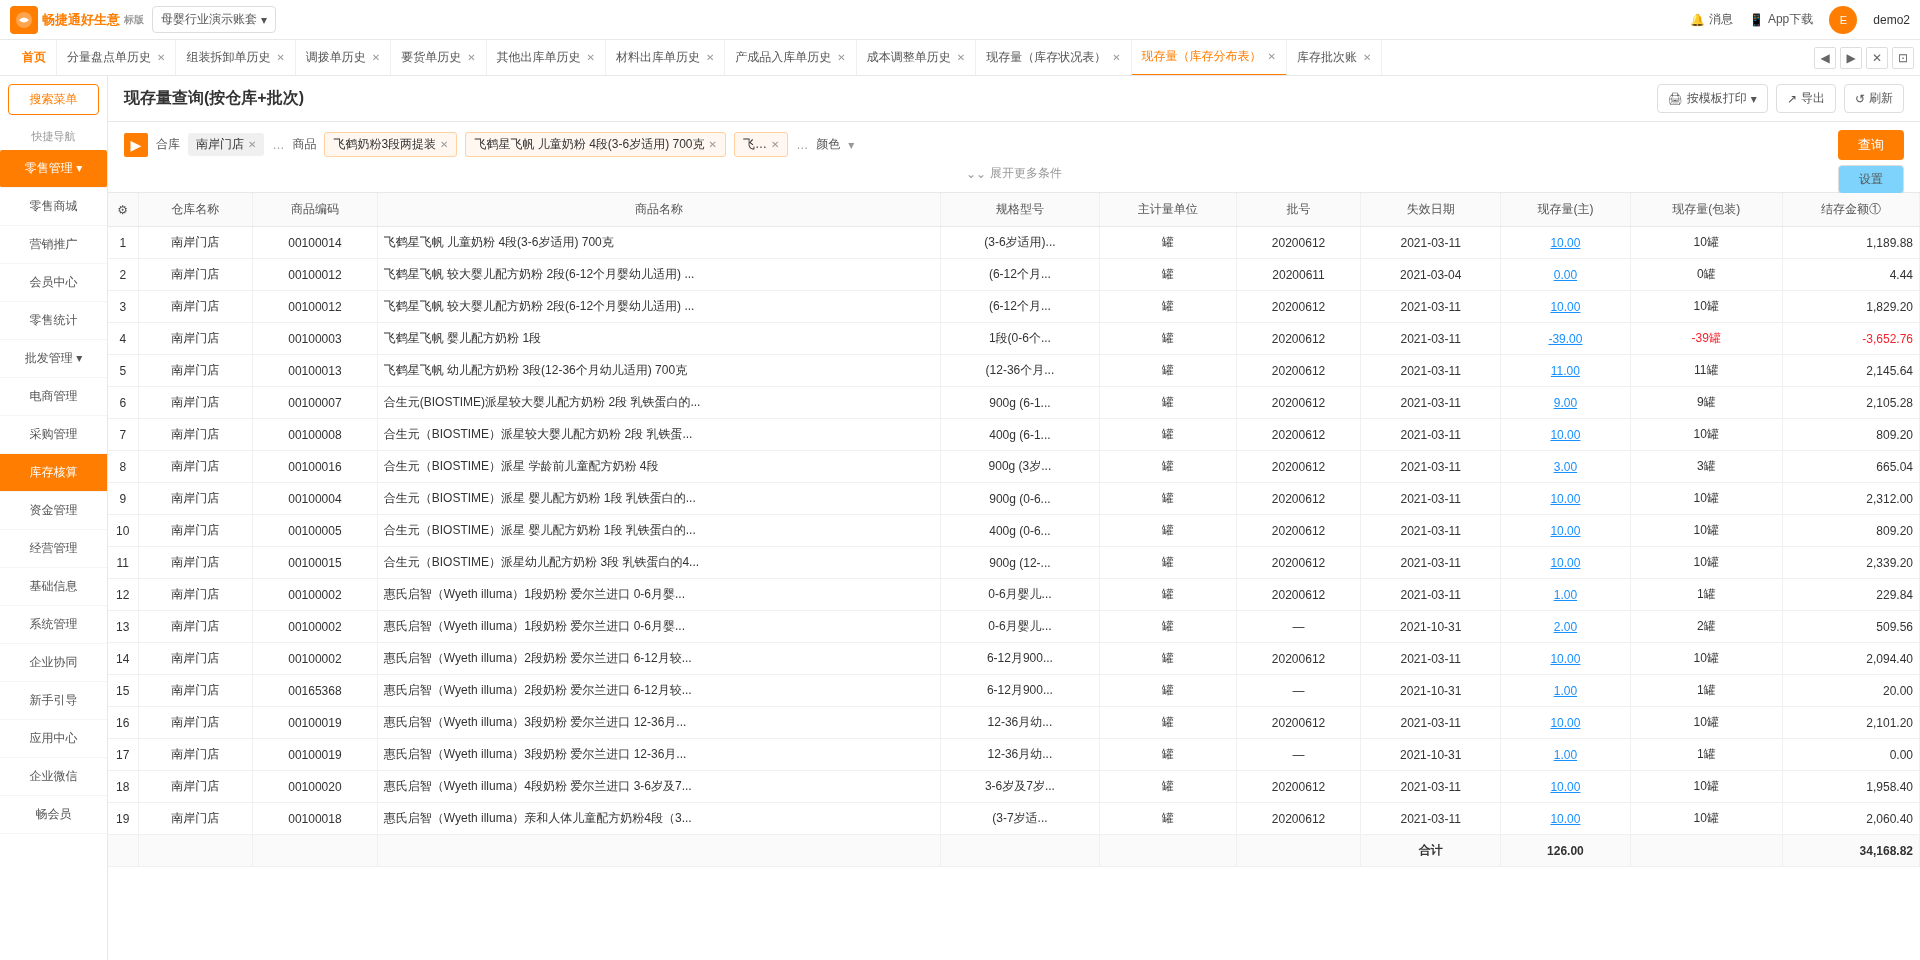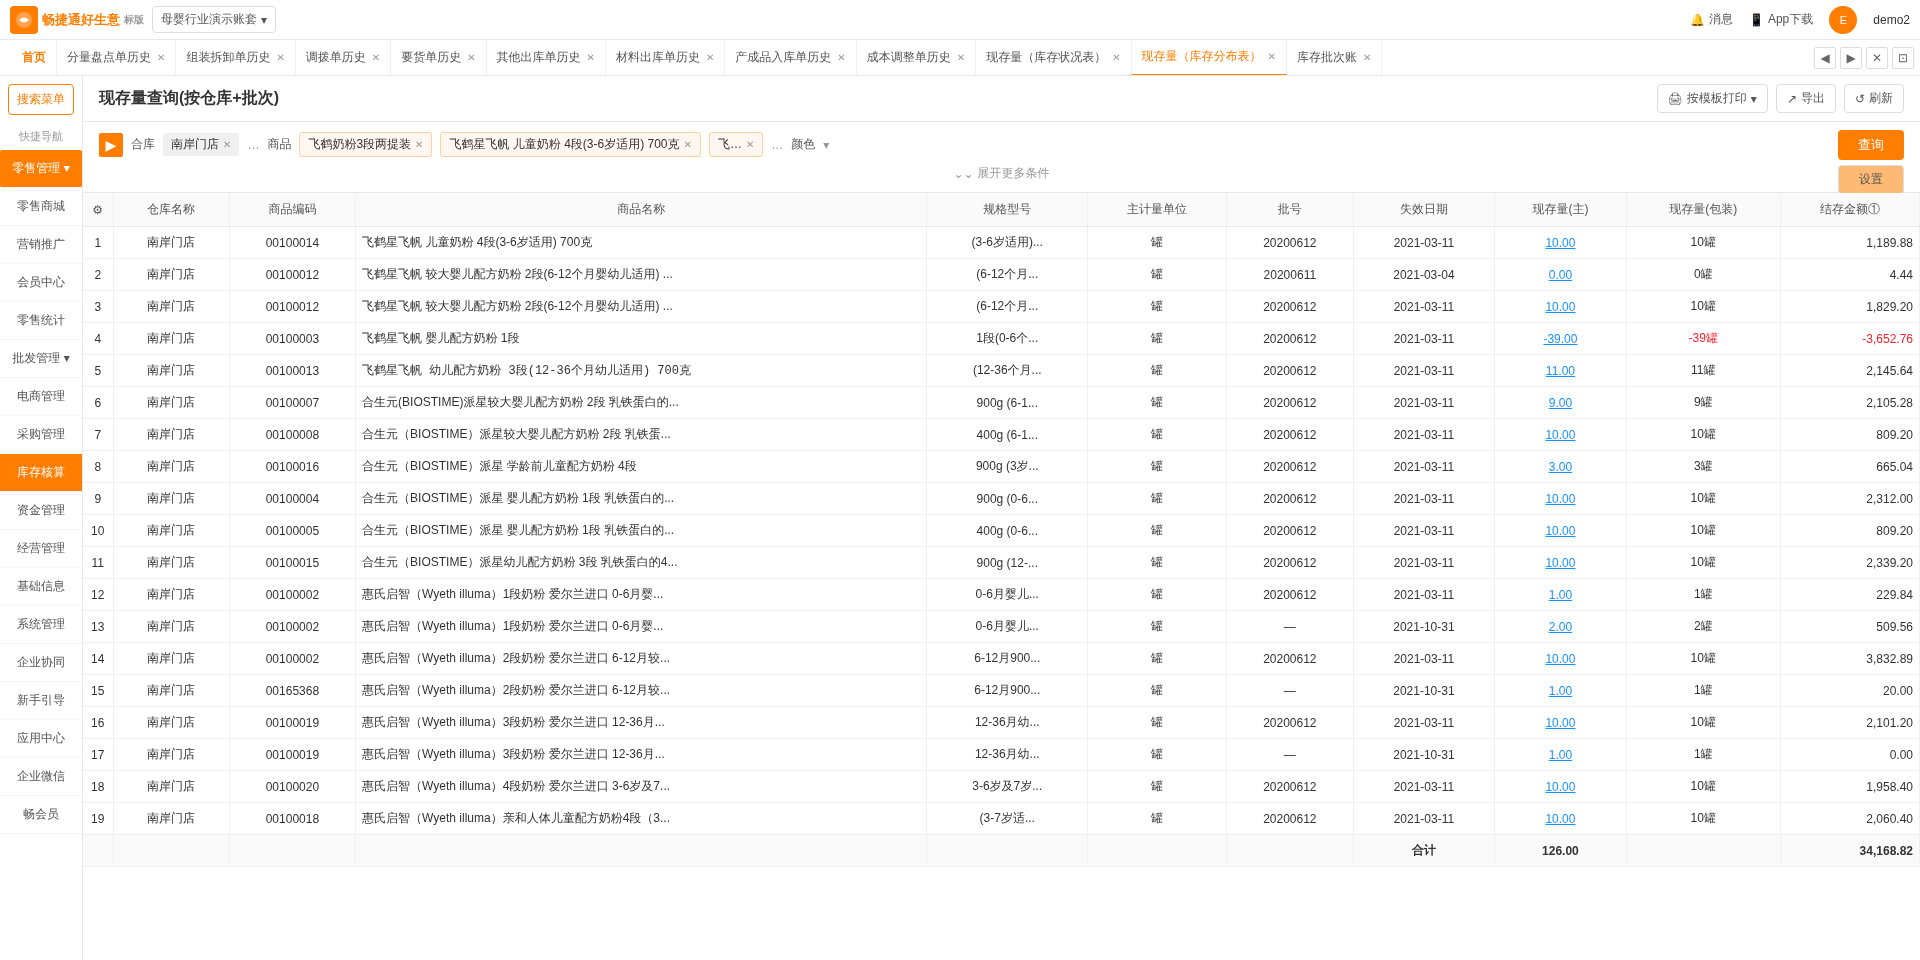--- a/index.html
+++ b/index.html
@@ -21,21 +21,21 @@
     .nav-tab:first-child { color: #ff7d00; font-weight: 500; }
     .nav-tab.active { color: #ff7d00; border-bottom: 2px solid #ff7d00; }
     .nav-tab .close-btn { color: #999; font-size: 10px; margin-left: 2px; }
     .nav-tab-controls { display: flex; margin-left: auto; padding: 0 6px; gap: 4px; align-items: center; }
     .nav-arrow { width: 22px; height: 22px; display: flex; align-items: center; justify-content: center; border: 1px solid #ddd; border-radius: 2px; cursor: pointer; color: #666; font-size: 12px; }
 
     
     .main-layout { display: flex; height: calc(960px - 76px); }
 
     
-    .sidebar { width: 83px; background: #fff; border-right: 1px solid #e8e8e8; display: flex; flex-direction: column; flex-shrink: 0; }
+    .sidebar { width: 108px; background: #fff; border-right: 1px solid #e8e8e8; display: flex; flex-direction: column; flex-shrink: 0; }
     .sidebar-search { padding: 8px; }
     .sidebar-search-btn { width: 100%; padding: 6px; background: #fff; border: 1px solid #ff7d00; border-radius: 4px; color: #ff7d00; font-size: 12px; cursor: pointer; text-align: center; }
     .sidebar-quick { padding: 6px 8px; font-size: 11px; color: #999; text-align: center; }
     .sidebar-items { flex: 1; overflow-y: auto; }
     .sidebar-item { padding: 10px 12px; text-align: center; font-size: 12px; color: #555; cursor: pointer; border-bottom: 1px solid #f5f5f5; }
     .sidebar-item.active { background: #ff7d00; color: white; border-radius: 2px; }
     
     
     .content { flex: 1; display: flex; flex-direction: column; overflow: hidden; }
     
@@ -67,21 +67,21 @@
     tbody tr.summary-row { background: #fafafa; font-weight: bold; }
     tbody td { padding: 7px 6px; text-align: center; border-right: 1px solid #f0f0f0; white-space: nowrap; }
     .td-left { text-align: left; }
     .td-right { text-align: right; }
     .text-red { color: #f5222d; }
     .text-link { color: #1890ff; text-decoration: underline; cursor: pointer; }
     .checkbox-col { width: 30px; }
 
     
     .btn-query { background: #ff7d00; color: white; border: none; padding: 6px 20px; border-radius: 4px; cursor: pointer; font-size: 13px; font-weight: 500; }
-    .btn-settings { background: #fdba74; color: #555; border: 1px solid #ddd; padding: 5px 16px; border-radius: 4px; cursor: pointer; font-size: 12px; }
+    .btn-settings { background: #7dd3fc; color: #555; border: 1px solid #ddd; padding: 5px 16px; border-radius: 4px; cursor: pointer; font-size: 12px; }
   </style>
 </head>
 <body>
 
 <div class="top-bar">
   <div class="top-bar-left">
     <div class="logo-area">
       <div class="logo-icon">
         <svg width="18" height="18" viewBox="0 0 18 18" fill="none">
             <circle cx="9" cy="9" r="8" fill="white" opacity="0.3"></circle>
@@ -292,21 +292,21 @@
     <td>20200612</td>
     <td>2021-03-11</td>
     <td class="text-link text-red">-39.00</td>
     <td class="text-red">-39罐</td>
     <td class="td-right text-red">-3,652.76</td>
   </tr>
             <tr>
     <td>5</td>
     <td>南岸门店</td>
     <td>00100013</td>
-    <td class="td-left" style="max-width:300px;overflow:hidden;text-overflow:ellipsis;font-family:Liberation Mono, monospace;">飞鹤星飞帆 幼儿配方奶粉 3段(12-36个月幼儿适用) 700克</td>
+    <td class="td-left" style="max-width:300px;overflow:hidden;text-overflow:ellipsis;">飞鹤星飞帆 幼儿配方奶粉 3段(12-36个月幼儿适用) 700克</td>
     <td>(12-36个月...</td>
     <td>罐</td>
     <td>20200612</td>
     <td>2021-03-11</td>
     <td class="text-link ">11.00</td>
     <td class="">11罐</td>
     <td class="td-right ">2,145.64</td>
   </tr>
             <tr>
     <td>6</td>
@@ -416,21 +416,21 @@
     <td>14</td>
     <td>南岸门店</td>
     <td>00100002</td>
     <td class="td-left" style="max-width:300px;overflow:hidden;text-overflow:ellipsis;">惠氏启智（Wyeth illuma）2段奶粉 爱尔兰进口 6-12月较...</td>
     <td>6-12月900...</td>
     <td>罐</td>
     <td>20200612</td>
     <td>2021-03-11</td>
     <td class="text-link ">10.00</td>
     <td class="">10罐</td>
-    <td class="td-right ">3,832.89</td>
+    <td class="td-right ">2,094.40</td>
   </tr>
             <tr>
     <td>15</td>
     <td>南岸门店</td>
     <td>00165368</td>
     <td class="td-left" style="max-width:300px;overflow:hidden;text-overflow:ellipsis;">惠氏启智（Wyeth illuma）2段奶粉 爱尔兰进口 6-12月较...</td>
     <td>6-12月900...</td>
     <td>罐</td>
     <td>—</td>
     <td>2021-10-31</td>

